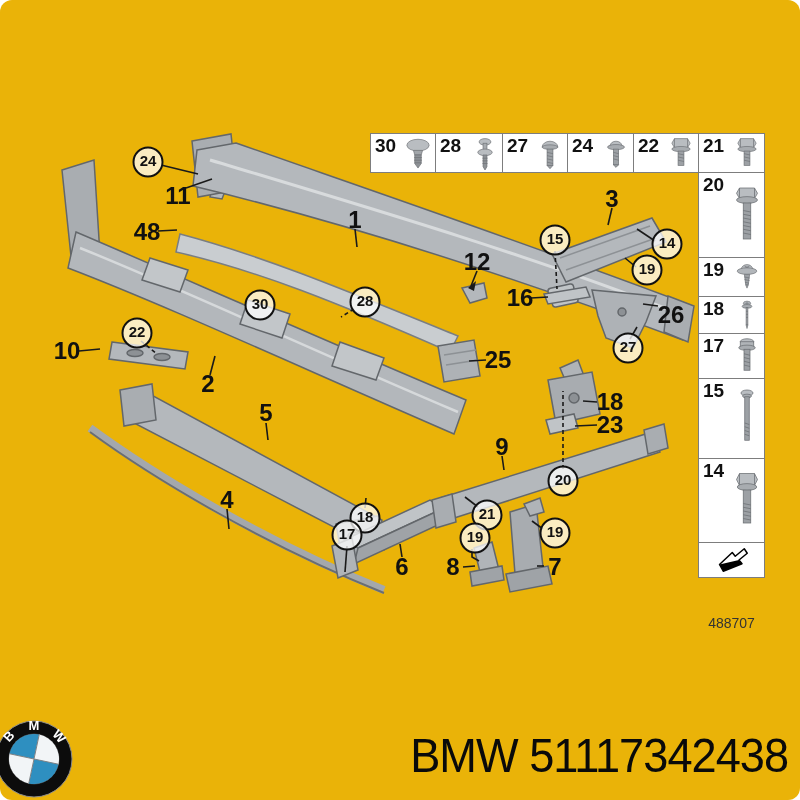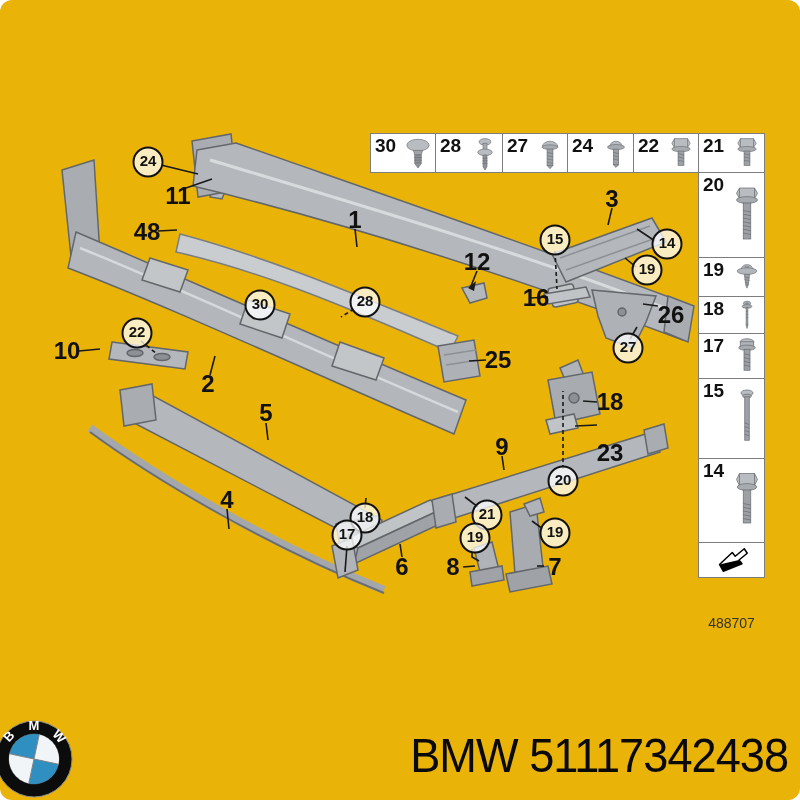--- a/index.html
+++ b/index.html
@@ -301,31 +301,31 @@
   <div id="callouts">
       <div class="callout circled" style="left: 148px; top: 162px;">24</div>
       <div class="callout plain" style="left: 178px; top: 196px;">11</div>
       <div class="callout plain" style="left: 147px; top: 232px;">48</div>
       <div class="callout plain" style="left: 355px; top: 220px;">1</div>
       <div class="callout plain" style="left: 477px; top: 262px;">12</div>
       <div class="callout plain" style="left: 612px; top: 199px;">3</div>
       <div class="callout circled" style="left: 555px; top: 240px;">15</div>
       <div class="callout circled" style="left: 667px; top: 244px;">14</div>
       <div class="callout circled" style="left: 647px; top: 270px;">19</div>
-      <div class="callout plain" style="left: 520px; top: 298px; margin-left: 16px;">16</div>
+      <div class="callout plain" style="left: 520px; top: 298px;">16</div>
       <div class="callout plain" style="left: 671px; top: 315px;">26</div>
       <div class="callout circled" style="left: 628px; top: 348px;">27</div>
       <div class="callout circled" style="left: 260px; top: 305px;">30</div>
       <div class="callout circled" style="left: 365px; top: 302px;">28</div>
       <div class="callout circled" style="left: 137px; top: 333px;">22</div>
       <div class="callout plain" style="left: 67px; top: 351px;">10</div>
       <div class="callout plain" style="left: 208px; top: 384px;">2</div>
       <div class="callout plain" style="left: 498px; top: 360px;">25</div>
       <div class="callout plain" style="left: 610px; top: 402px;">18</div>
-      <div class="callout plain" style="left: 610px; top: 425px; margin-top: 28px;">23</div>
+      <div class="callout plain" style="left: 610px; top: 425px;">23</div>
       <div class="callout plain" style="left: 266px; top: 413px;">5</div>
       <div class="callout plain" style="left: 502px; top: 447px;">9</div>
       <div class="callout circled" style="left: 563px; top: 481px;">20</div>
       <div class="callout plain" style="left: 227px; top: 500px;">4</div>
       <div class="callout circled" style="left: 365px; top: 518px;">18</div>
       <div class="callout circled" style="left: 347px; top: 535px;">17</div>
       <div class="callout circled" style="left: 487px; top: 515px;">21</div>
       <div class="callout circled" style="left: 475px; top: 538px;">19</div>
       <div class="callout circled" style="left: 555px; top: 533px;">19</div>
       <div class="callout plain" style="left: 453px; top: 567px;">8</div>

